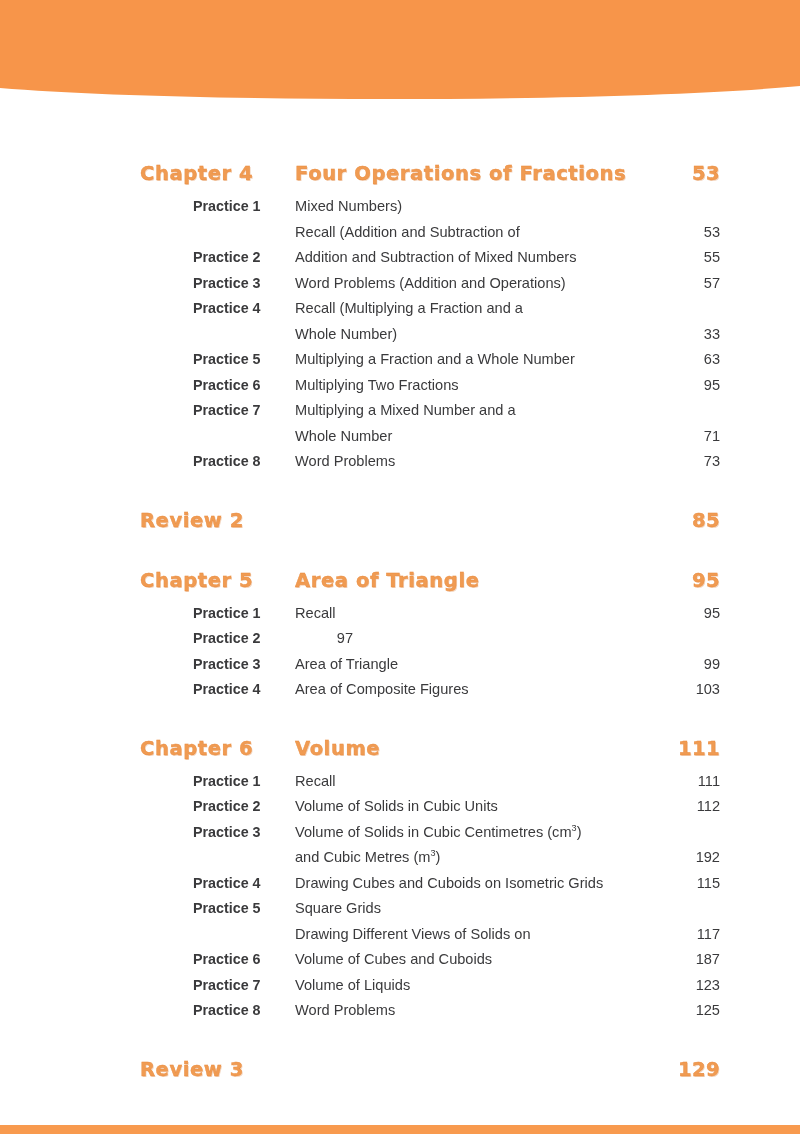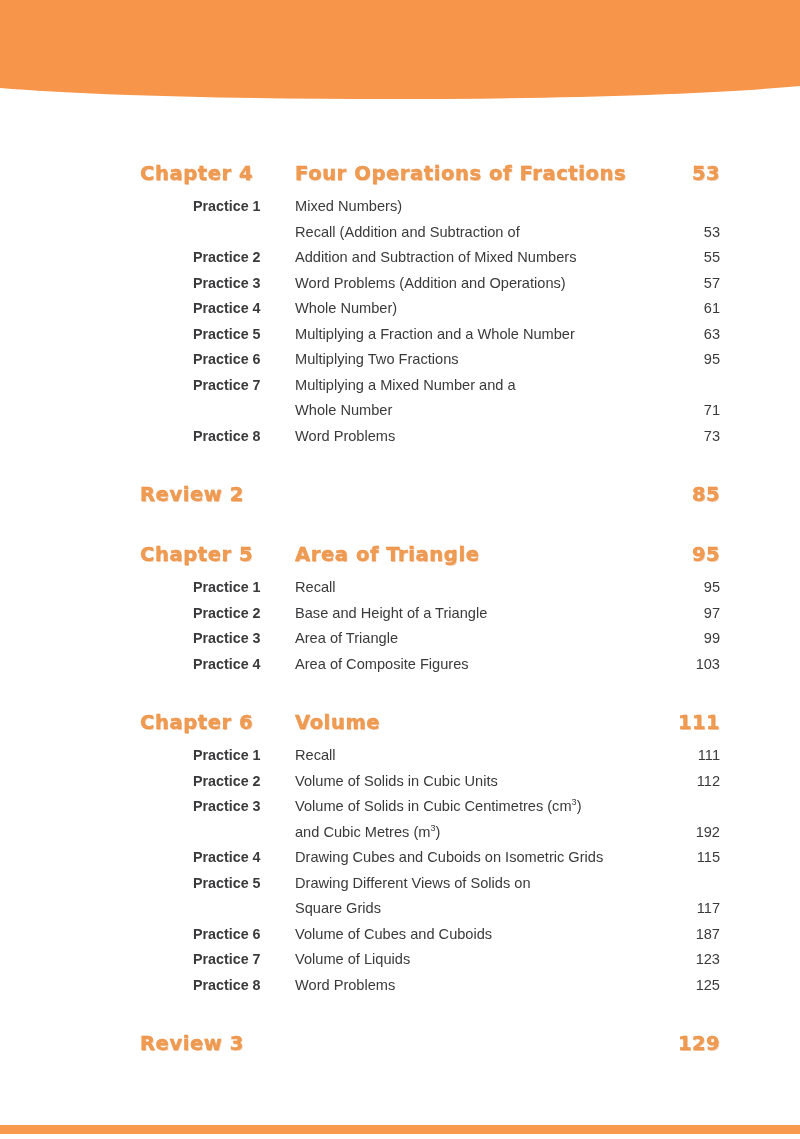--- a/index.html
+++ b/index.html
@@ -181,23 +181,24 @@
       <div class="row row-practice">
         <div class="col-label">Practice 3</div>
         <div class="col-title">
           <span class="line">Word Problems (Addition and Operations)</span>
         </div>
         <div class="col-page">57</div>
       </div>
       <div class="row row-practice multi">
         <div class="col-label">Practice 4</div>
         <div class="col-title">
+          <span class="line">Recall (Multiplying a Fraction and a</span>
           <span class="line">Whole Number)</span>
         </div>
-        <div class="col-page">61</div>
+        <div class="col-page">33</div>
       </div>
       <div class="row row-practice">
         <div class="col-label">Practice 5</div>
         <div class="col-title">
           <span class="line">Multiplying a Fraction and a Whole Number</span>
         </div>
         <div class="col-page">63</div>
       </div>
       <div class="row row-practice">
         <div class="col-label">Practice 6</div>
@@ -237,23 +238,20 @@
       <div class="gap-sm"></div>
       <div class="row row-practice">
         <div class="col-label">Practice 1</div>
         <div class="col-title">
           <span class="line">Recall</span>
         </div>
         <div class="col-page">95</div>
       </div>
       <div class="row row-practice">
         <div class="col-label">Practice 2</div>
-        <div class="col-title">
-          <span class="line">Base and Height of a Triangle</span>
-        </div>
         <div class="col-page">97</div>
       </div>
       <div class="row row-practice">
         <div class="col-label">Practice 3</div>
         <div class="col-title">
           <span class="line">Area of Triangle</span>
         </div>
         <div class="col-page">99</div>
       </div>
       <div class="row row-practice">
@@ -295,22 +293,22 @@
       <div class="row row-practice">
         <div class="col-label">Practice 4</div>
         <div class="col-title">
           <span class="line">Drawing Cubes and Cuboids on Isometric Grids</span>
         </div>
         <div class="col-page">115</div>
       </div>
       <div class="row row-practice multi">
         <div class="col-label">Practice 5</div>
         <div class="col-title">
+          <span class="line">Square Grids</span>
           <span class="line">Drawing Different Views of Solids on</span>
-          <span class="line">Square Grids</span>
         </div>
         <div class="col-page">117</div>
       </div>
       <div class="row row-practice">
         <div class="col-label">Practice 6</div>
         <div class="col-title">
           <span class="line">Volume of Cubes and Cuboids</span>
         </div>
         <div class="col-page">187</div>
       </div>

